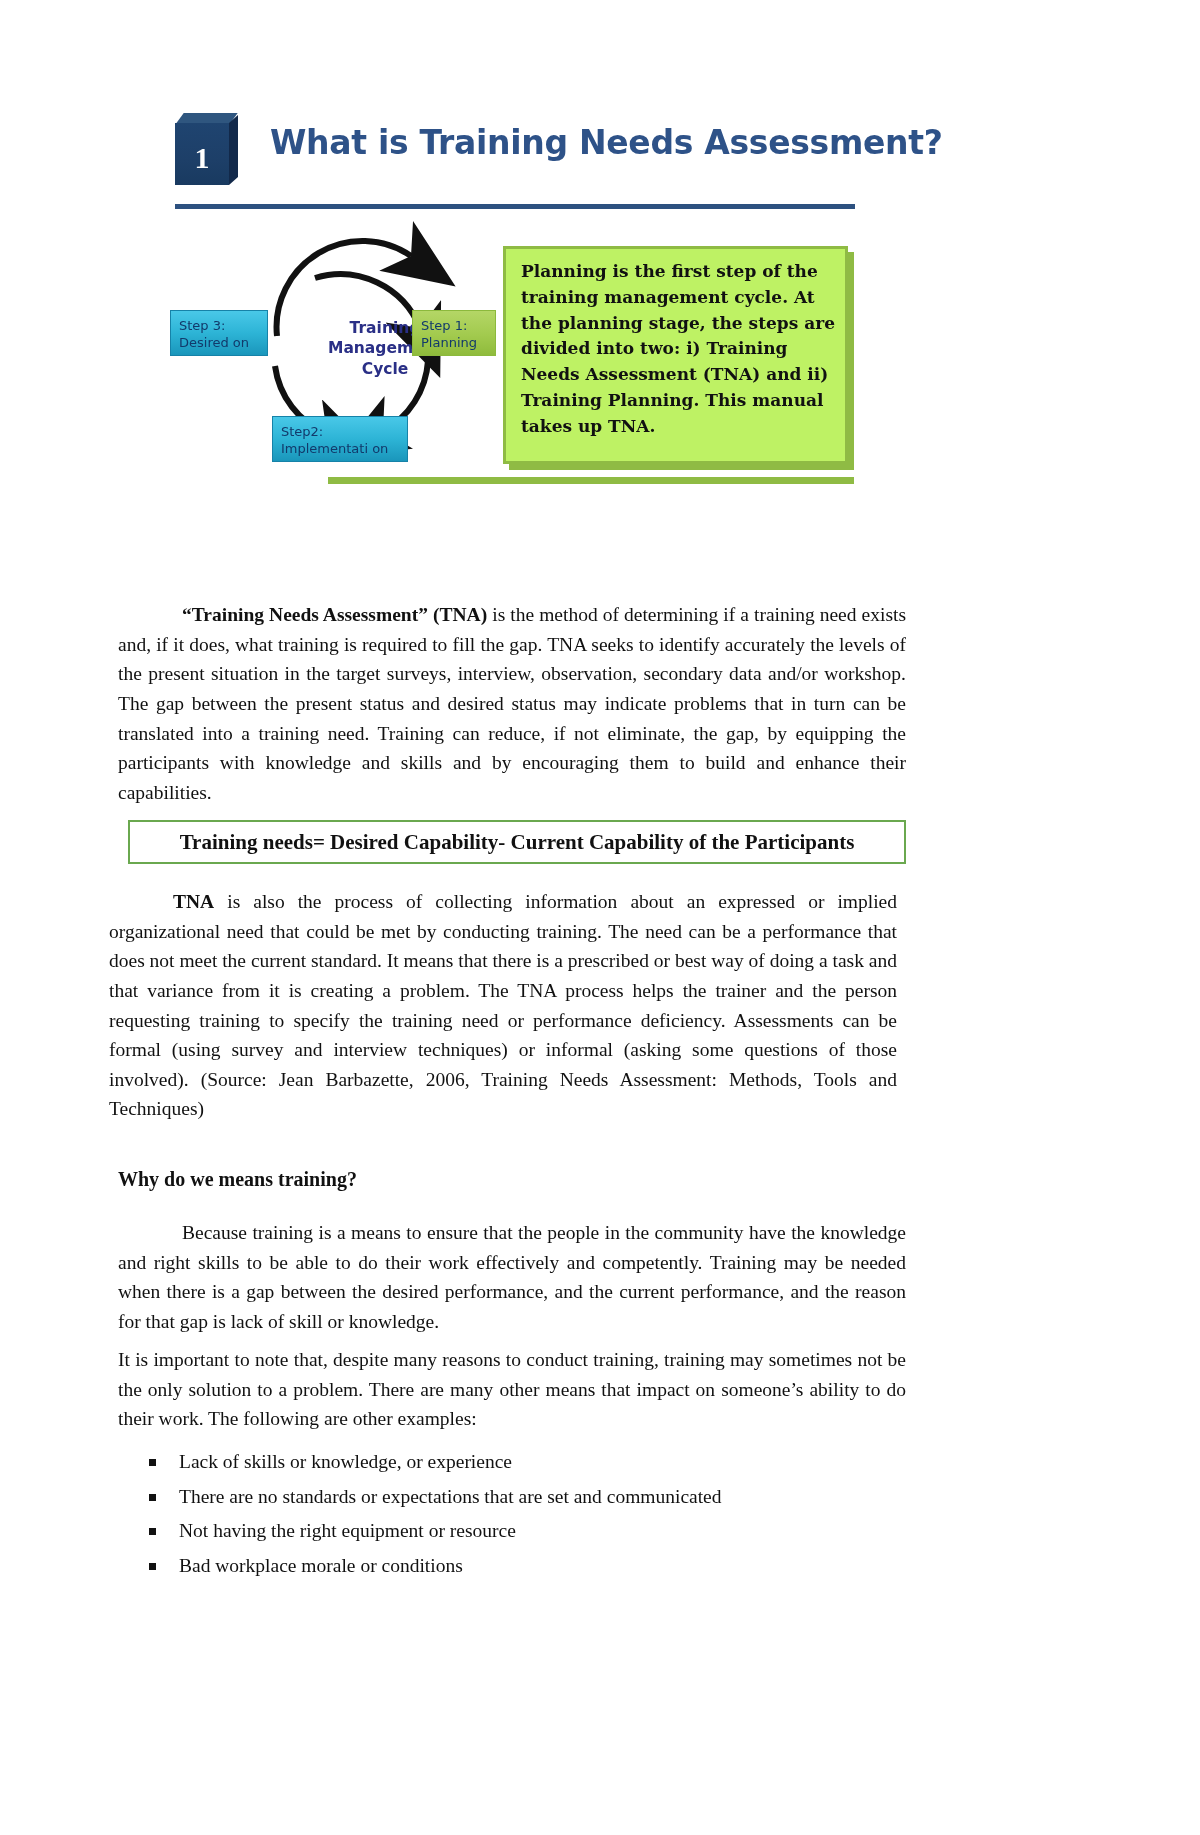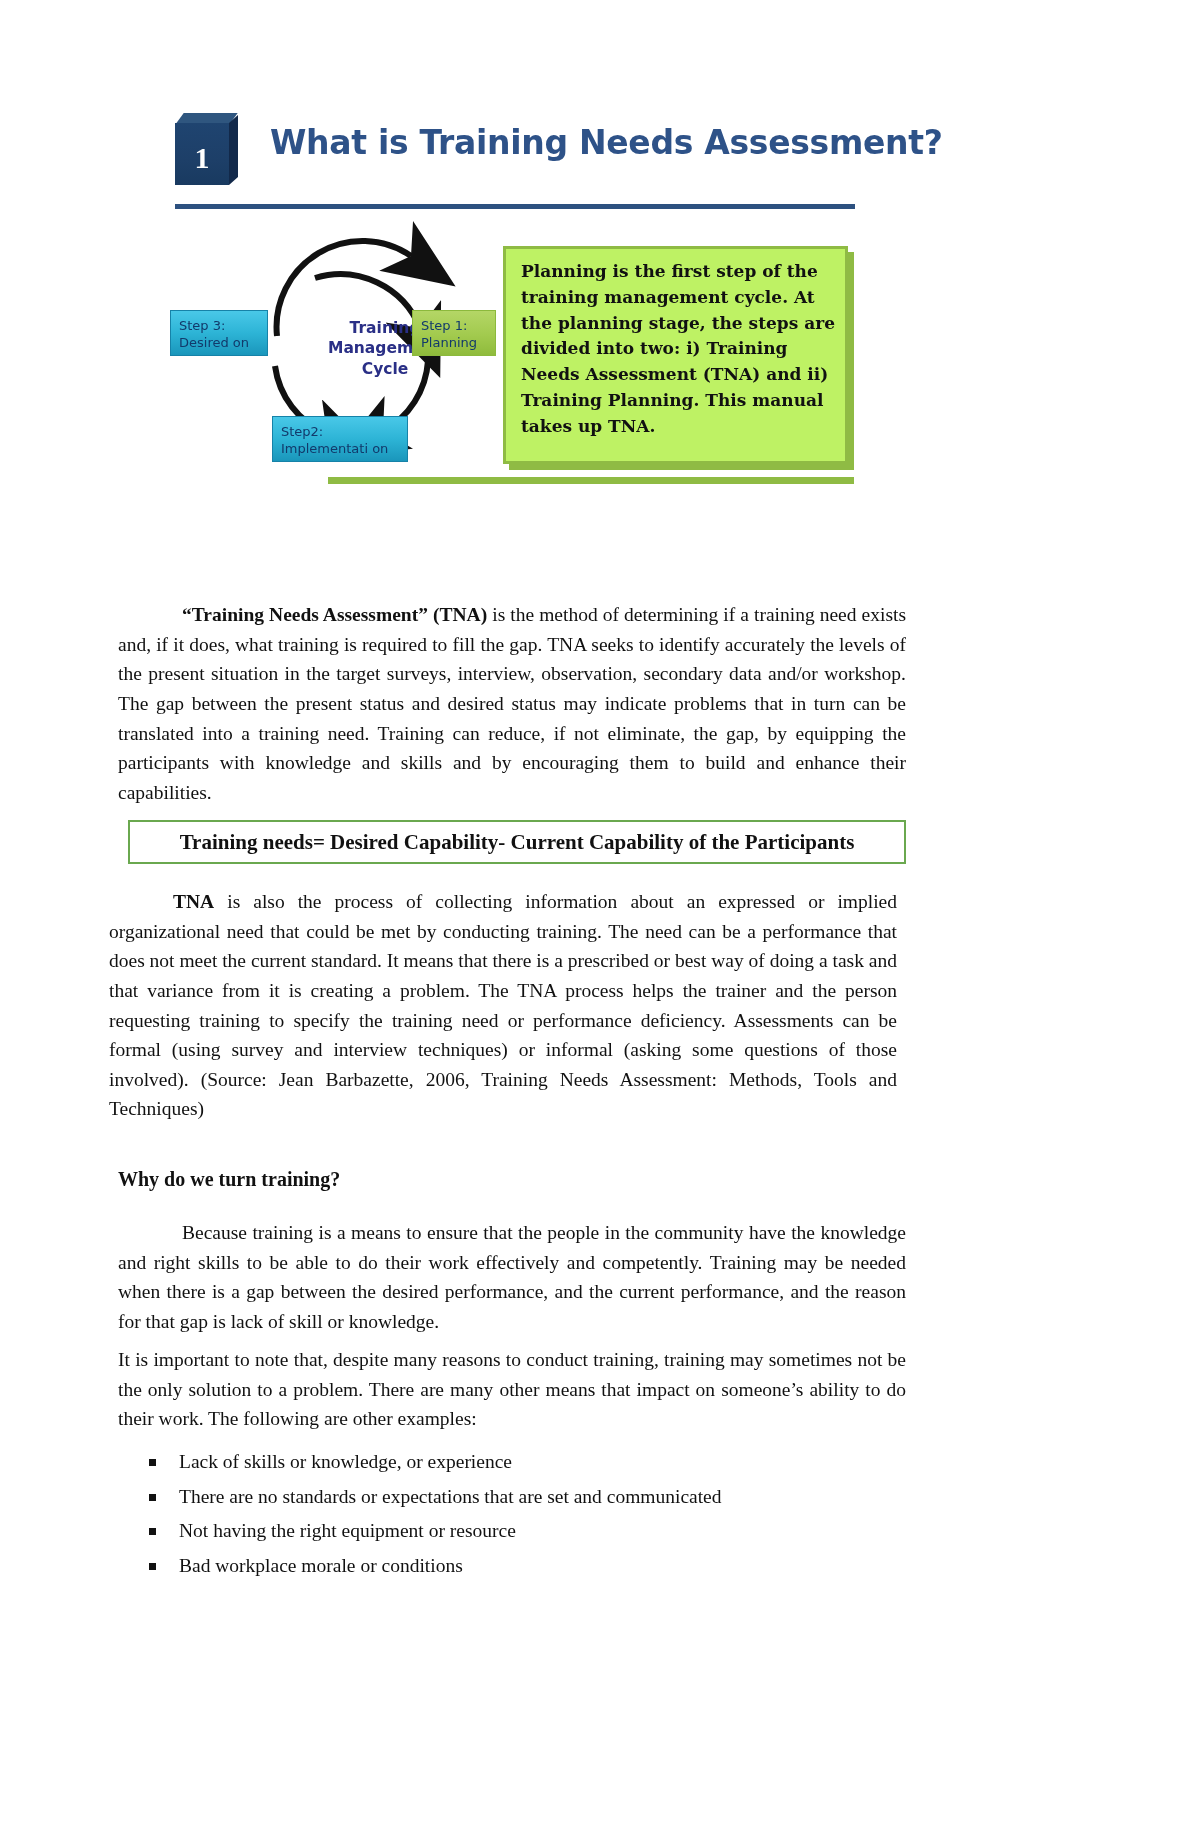--- a/index.html
+++ b/index.html
@@ -329,21 +329,21 @@
   <div class="diagram-underline"></div>
 
   <p id="para1" class="para"><span class="indent"></span><b>“Training Needs Assessment” (TNA)</b><span> is the method of determining if a training need exists and, if it does, what training is required to fill the gap. TNA seeks to identify accurately the levels of the present situation in the target surveys, interview, observation, secondary data and/or workshop. The gap between the present status and desired status may indicate problems that in turn can be translated into a training need. Training can reduce, if not eliminate, the gap, by equipping the participants with knowledge and skills and by encouraging them to build and enhance their capabilities.</span></p>
 
   <div id="formula-box">
     <span id="formula-text">Training needs= Desired Capability- Current Capability of the Participants</span>
   </div>
 
   <p id="para2" class="para"><span class="indent"></span><b>TNA</b><span> is also the process of collecting information about an expressed or implied organizational need that could be met by conducting training. The need can be a performance that does not meet the current standard. It means that there is a prescribed or best way of doing a task and that variance from it is creating a problem. The TNA process helps the trainer and the person requesting training to specify the training need or performance deficiency. Assessments can be formal (using survey and interview techniques) or informal (asking some questions of those involved). (Source: Jean Barbazette, 2006, Training Needs Assessment: Methods, Tools and Techniques)</span></p>
 
-  <div id="heading-why">Why do we turn training?</div>
+  <div id="heading-why">Why do we means training?</div>
 
   <p id="para3" class="para"><span class="indent"></span><span>Because training is a means to ensure that the people in the community have the knowledge and right skills to be able to do their work effectively and competently. Training may be needed when there is a gap between the desired performance, and the current performance, and the reason for that gap is lack of skill or knowledge.</span></p>
 
   <p id="para4" class="para"><span>It is important to note that, despite many reasons to conduct training, training may sometimes not be the only solution to a problem. There are many other means that impact on someone’s ability to do their work. The following are other examples:</span></p>
 
   <ul class="bullets">
     <li><span class="sq"></span><span>Lack of skills or knowledge, or experience</span></li>
     <li><span class="sq"></span><span>There are no standards or expectations that are set and communicated</span></li>
     <li><span class="sq"></span><span>Not having the right equipment or resource</span></li>
     <li><span class="sq"></span><span>Bad workplace morale or conditions</span></li>

